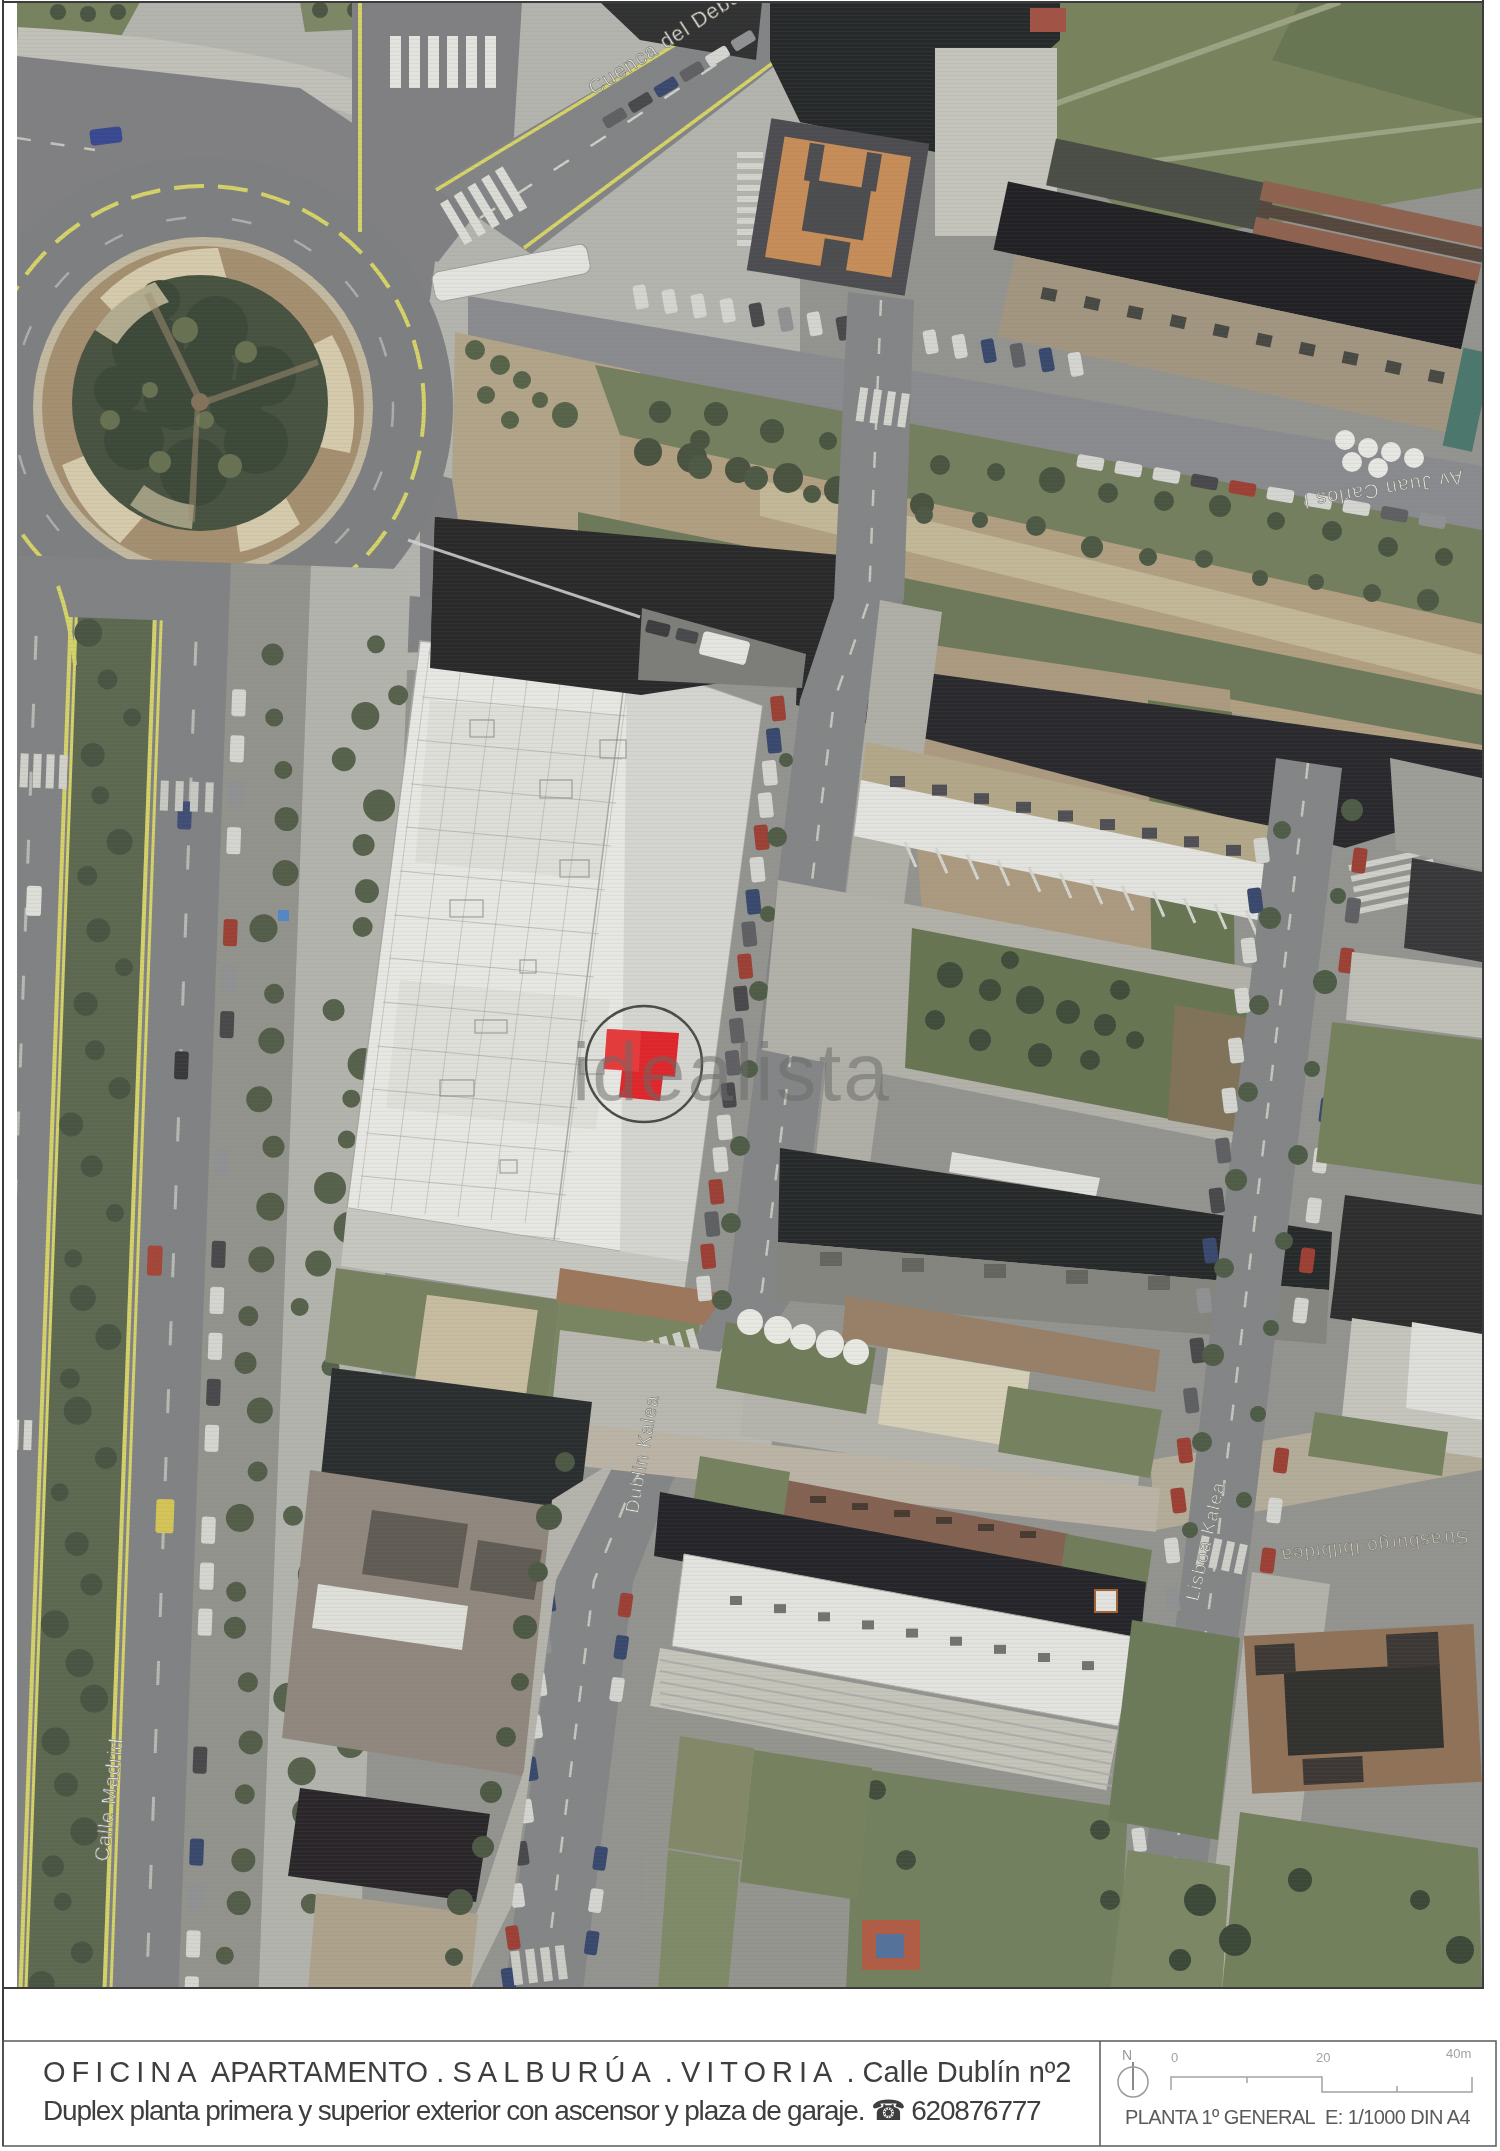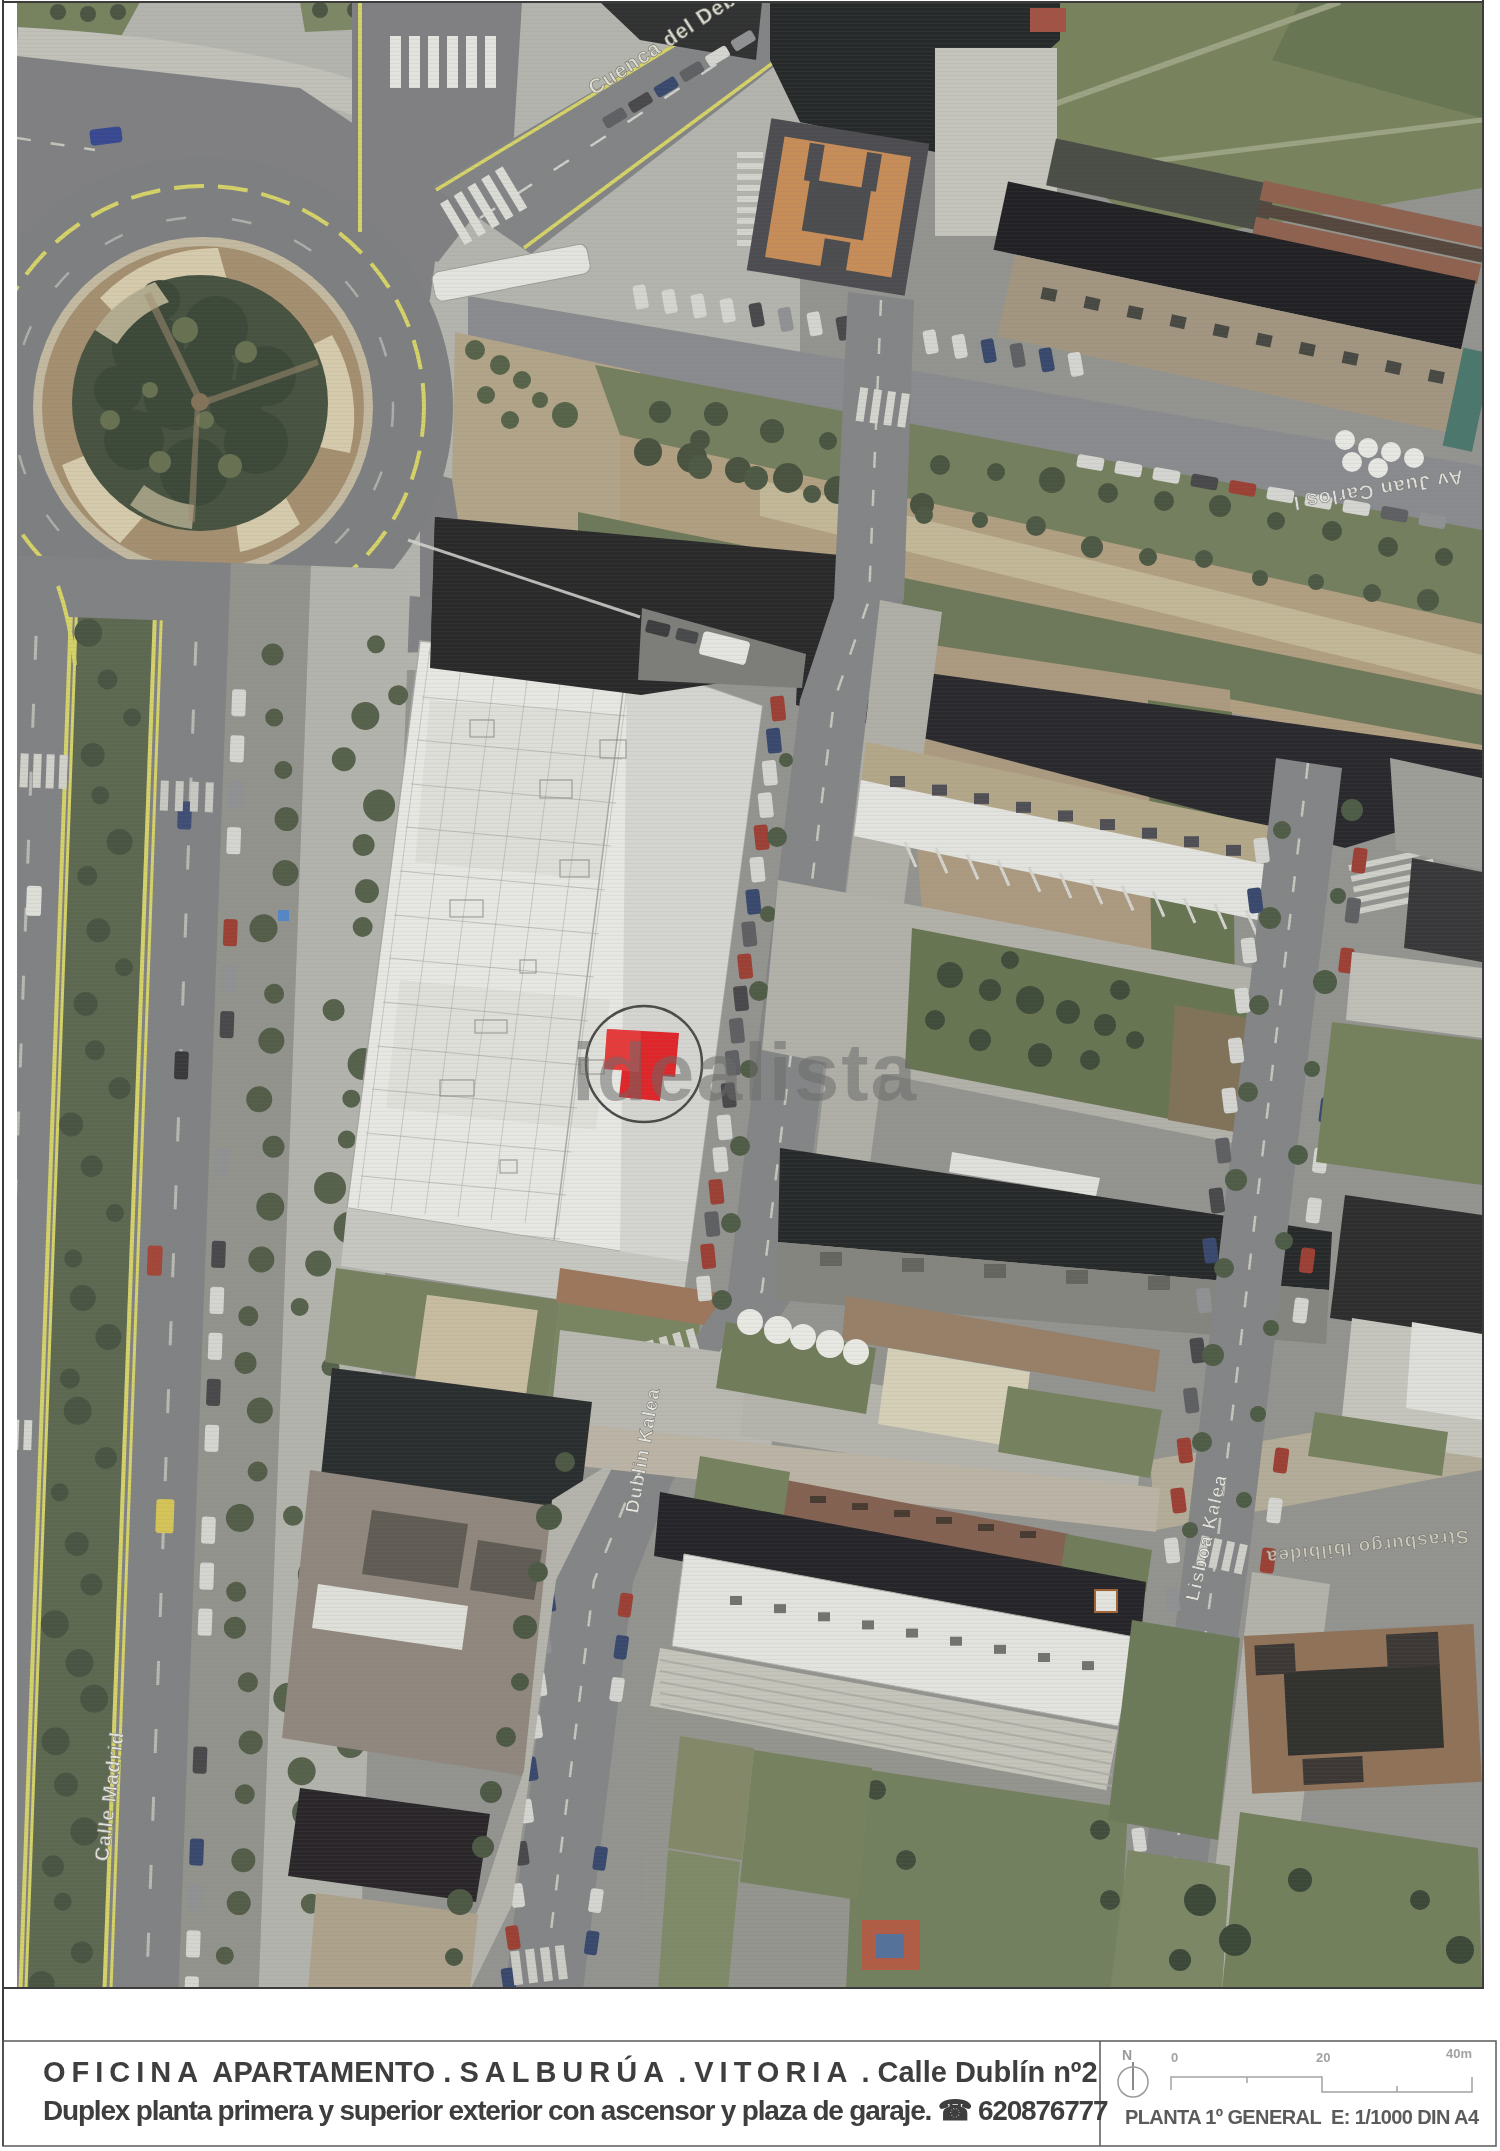--- a/index.html
+++ b/index.html
@@ -1,18 +1,18 @@
 <!DOCTYPE html>
 <html><head>
 <meta charset="utf-8">
 <style>
 html,body{margin:0;padding:0;background:#ffffff;width:1500px;height:2151px;overflow:hidden;}
 *{box-sizing:border-box;}
 body{font-family:"Liberation Sans", sans-serif;}
-#page{position:relative;width:1500px;height:2151px;background:#fff;font-weight:bold;}
+#page{position:relative;width:1500px;height:2151px;background:#fff;}
 svg{position:absolute;top:0;left:0;}
 .cap1{letter-spacing:6px;}
 </style>
 </head>
 <body>
 <div id="page">
 <svg width="1500" height="2151" viewBox="0 0 1500 2151">
 <defs>
 <clipPath id="photo">
           <rect x="17" y="2" width="1465" height="1986"></rect>

